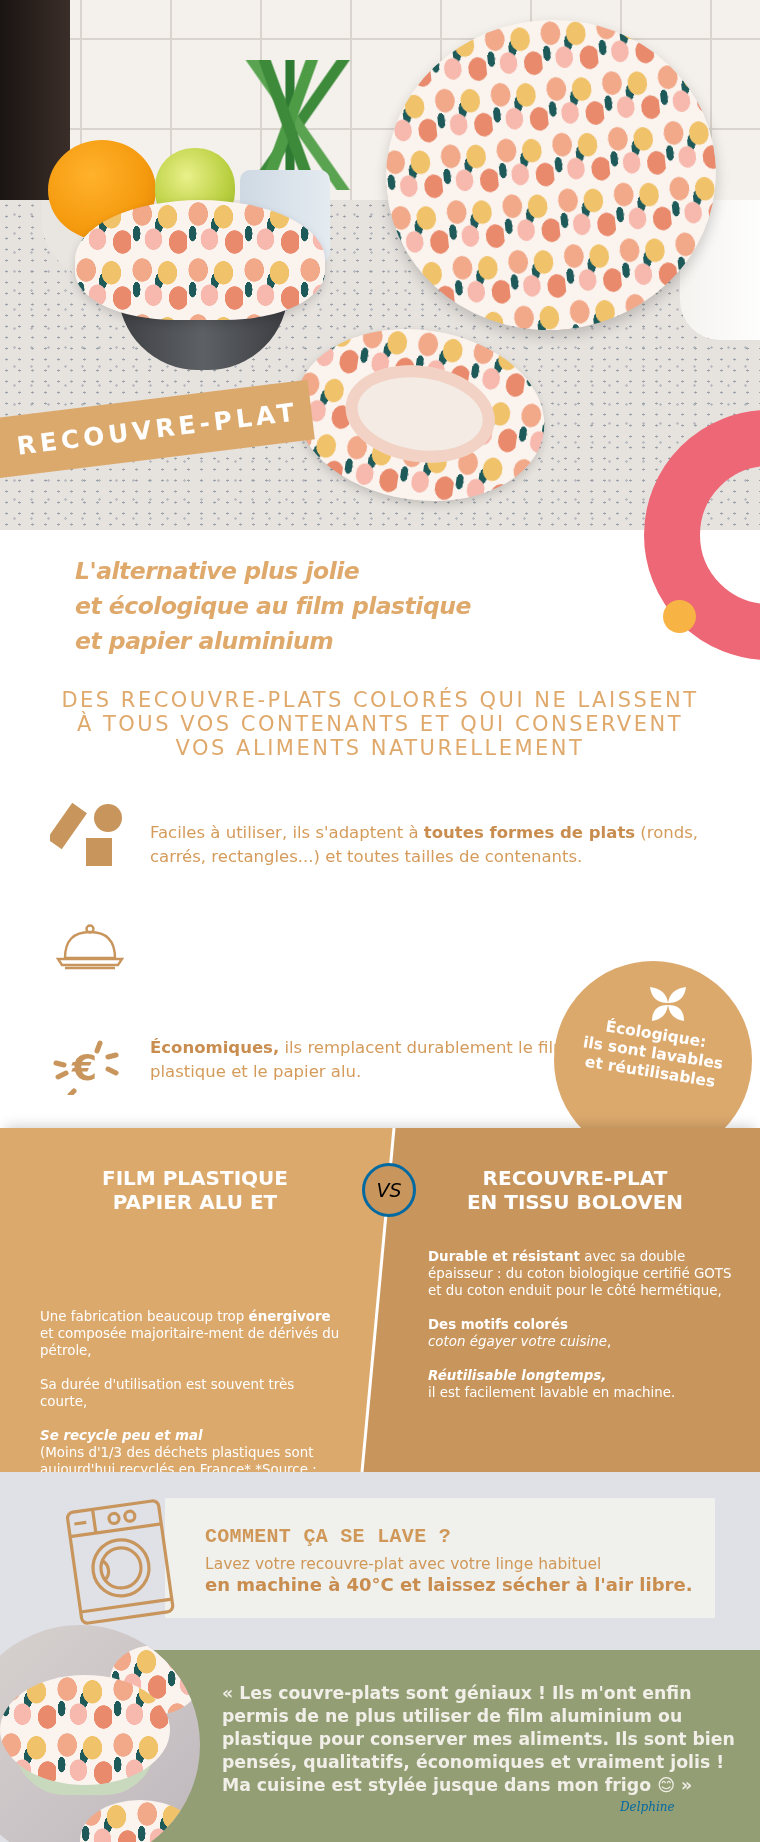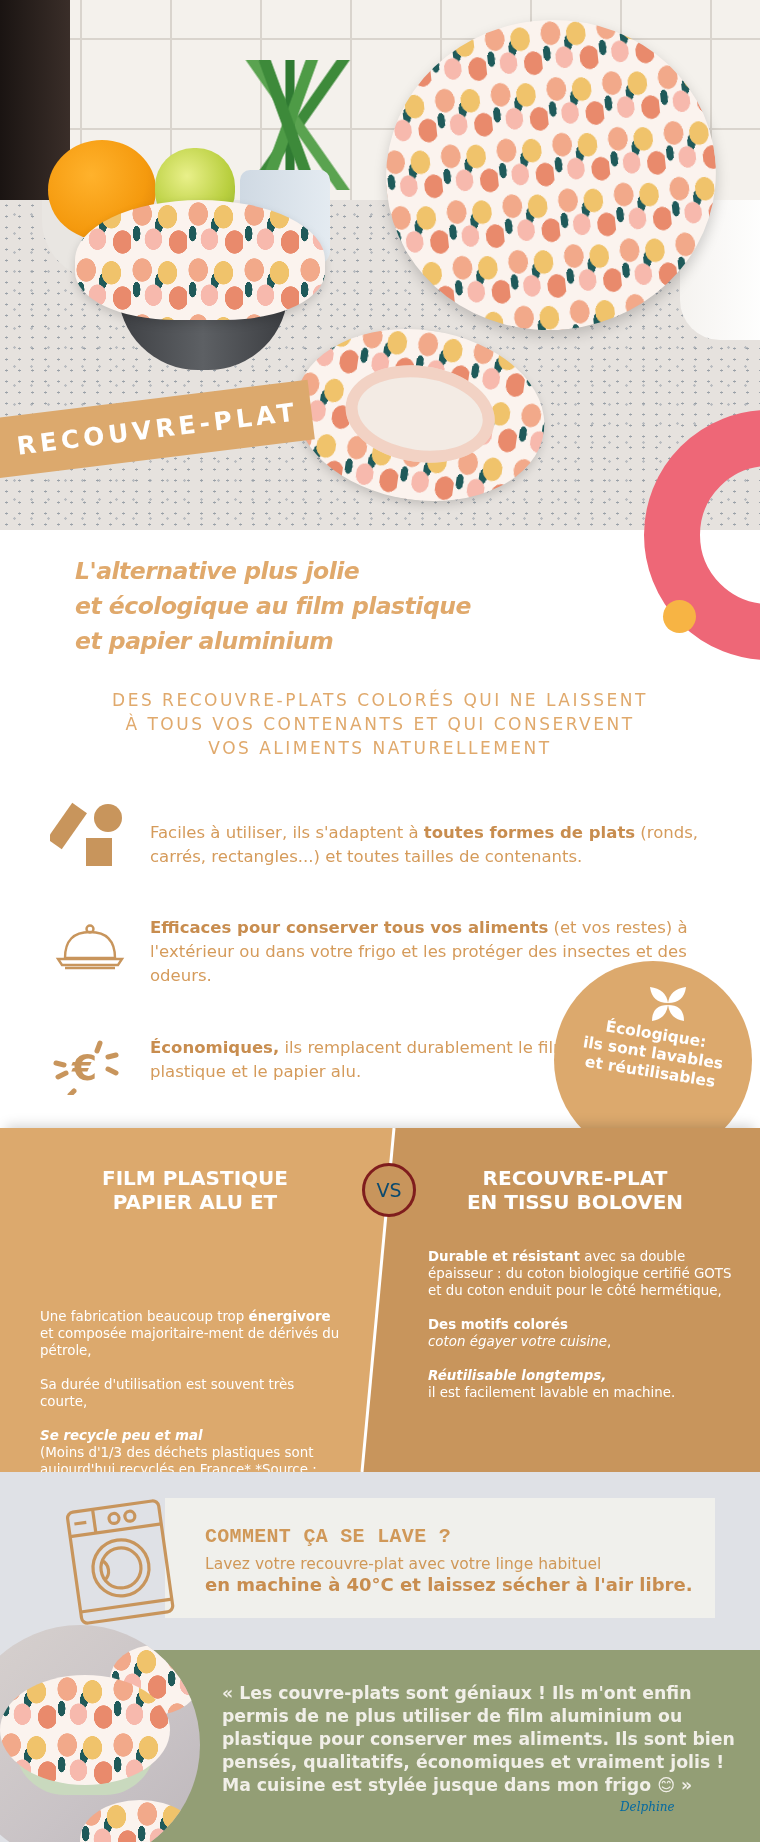--- a/index.html
+++ b/index.html
@@ -61,21 +61,21 @@
 
   
   .ring { position: absolute; left: 644px; top: 410px; width: 250px; height: 250px; border-radius: 50%;
     border: 56px solid #ee6777; }
   .ring-dot { position: absolute; left: 663px; top: 600px; width: 33px; height: 33px; border-radius: 50%; background: #f7b444; }
 
   
   .tagline { position: absolute; left: 75px; top: 554px; width: 520px; color: #e0a96c; font-family: "DejaVu Sans", sans-serif;
     font-weight: bold; font-style: italic; font-size: 23.5px; line-height: 35px; letter-spacing: -0.5px; }
   .subheading { position: absolute; left: 50px; top: 688px; width: 660px; text-align: center; color: #e0a96c;
-    font-family: "DejaVu Sans", sans-serif; font-size: 17px; line-height: 24px; letter-spacing: 2.5px; }
+    font-family: "DejaVu Sans", sans-serif; font-size: 21px; line-height: 24px; letter-spacing: 2.5px; }
 
   .feature { position: absolute; left: 150px; color: #d59b5b; font-family: "DejaVu Sans", sans-serif; font-size: 16.5px; line-height: 24px; }
   .feature b { color: #c88d4f; }
   .f1 { top: 821px; width: 560px; }
   .f2 { top: 916px; width: 560px; }
   .f3 { top: 1036px; width: 420px; }
   .f-icon { position: absolute; }
   .ic-shapes { left: 50px; top: 800px; width: 75px; height: 75px; }
   .ic-cloche { left: 55px; top: 922px; width: 70px; height: 52px; }
   .ic-euro { left: 50px; top: 1035px; width: 75px; height: 60px; }
@@ -83,22 +83,22 @@
   .eco-badge { position: absolute; left: 554px; top: 961px; width: 198px; height: 198px; border-radius: 50%; background: #dca96d; }
   .eco-flower { position: absolute; left: 648px; top: 985px; width: 40px; height: 38px; }
   .eco-text { position: absolute; left: 558px; top: 1025px; width: 190px; text-align: center; color: #fff; font-family: "DejaVu Sans", sans-serif;
     font-weight: bold; font-size: 15.5px; line-height: 19px; transform: rotate(9deg); }
 
   
   .compare { position: absolute; left: 0; top: 1128px; width: 760px; height: 344px; overflow: hidden; box-shadow: 0 -8px 12px -6px rgba(0,0,0,.18); }
   .compare-left { position: absolute; inset: 0; background: #dca96d; }
   .compare-right { position: absolute; inset: 0; background: #c8955c; clip-path: polygon(394px 0, 760px 0, 760px 344px, 362px 344px); }
   .divider { position: absolute; left: 0; top: 0; width: 760px; height: 344px; }
-  .vs-badge { position: absolute; left: 362px; top: 1163px; width: 54px; height: 54px; border-radius: 50%; border: 3px solid #7f1d1d;
-    background: #c8955c; color: #0c4a6e; font-family: "DejaVu Sans", sans-serif; font-size: 19px; display: flex; align-items: center; justify-content: center; }
+  .vs-badge { position: absolute; left: 362px; top: 1163px; width: 54px; height: 54px; border-radius: 50%; border: 3px solid #0369a1;
+    background: #c8955c; color: #000000; font-family: "DejaVu Sans", sans-serif; font-size: 19px; display: flex; align-items: center; justify-content: center; font-style: italic; }
   .cmp-title { position: absolute; color: #fff; text-align: center; font-family: "DejaVu Sans", sans-serif; font-weight: bold; font-size: 20px; line-height: 24px; }
   .ct-left { left: 60px; top: 1166px; width: 270px; }
   .ct-right { left: 420px; top: 1166px; width: 310px; }
   .cmp-body { position: absolute; color: #fff; font-family: "DejaVu Sans", sans-serif; font-size: 13.4px; line-height: 17px; }
   .cb-left { left: 40px; top: 1308px; width: 300px; }
   .cb-right { left: 428px; top: 1248px; width: 305px; }
   .cmp-body p { margin-bottom: 17px; }
   .cmp-body .bi { font-weight: bold; font-style: italic; text-align: center; }
   .cmp-body .it { font-style: italic; }
 
@@ -170,23 +170,20 @@
   <div class="feature f1">
     <span>Faciles à utiliser, ils s'adaptent à </span><b>toutes formes de plats</b><span> (ronds, carrés, rectangles...) et toutes tailles de contenants.</span>
   </div>
 
   <svg class="f-icon ic-cloche" viewBox="0 0 70 52" fill="none" stroke="#c8955c" stroke-width="2.4">
     <circle cx="35" cy="7" r="3.5"></circle>
     <path d="M10 36 Q10 10 35 10 Q60 10 60 36 Z"></path>
     <path d="M3 37 H67 L63 43 H7 Z"></path>
     <path d="M10 46 H60"></path>
   </svg>
-  <div class="feature f2">
-    <b>Efficaces pour conserver tous vos aliments</b><span> (et vos restes) à l'extérieur ou dans votre frigo et les protéger des insectes et des odeurs.</span>
-  </div>
 
   <svg class="f-icon ic-euro" viewBox="0 0 75 60">
     <text x="22" y="45" font-size="36" font-family="DejaVu Sans, sans-serif" font-weight="bold" fill="#c8955c">€</text>
     <g stroke="#c8955c" stroke-width="5" stroke-linecap="round">
       <line x1="6" y1="28" x2="14" y2="30"></line>
       <line x1="8" y1="42" x2="16" y2="38"></line>
       <line x1="50" y1="8" x2="47" y2="16"></line>
       <line x1="58" y1="22" x2="66" y2="20"></line>
       <line x1="58" y1="34" x2="66" y2="38"></line>
       <line x1="24" y1="56" x2="20" y2="60"></line>

